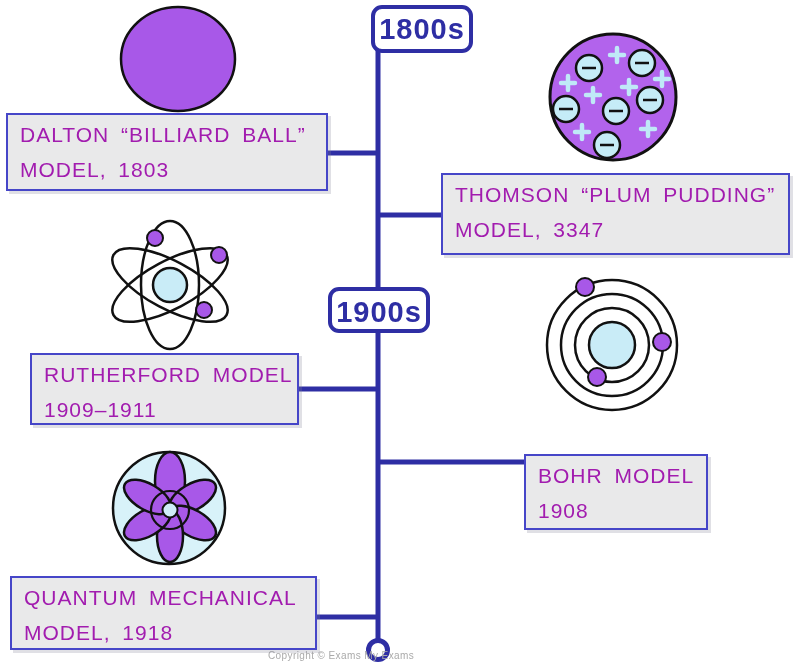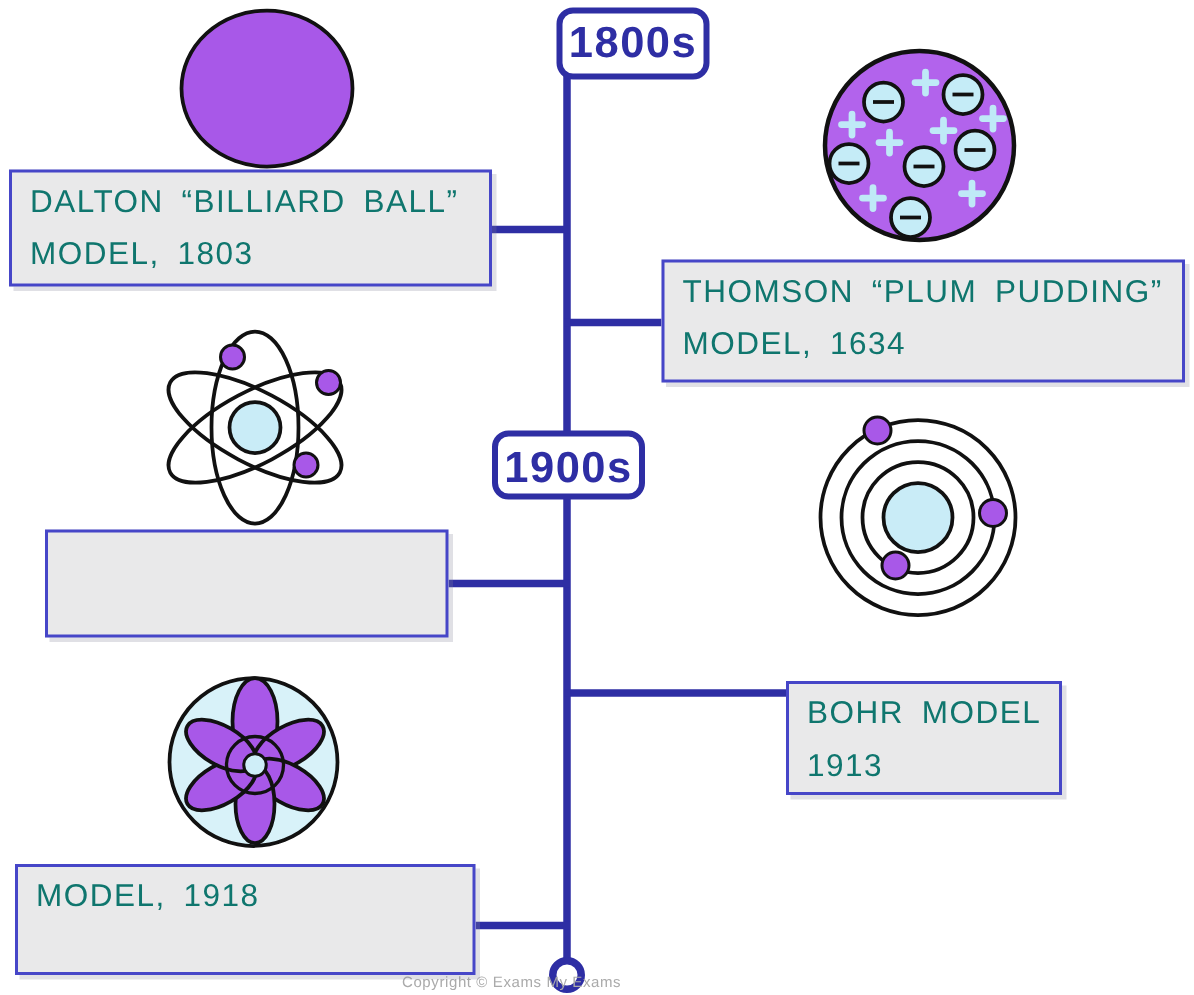--- a/index.html
+++ b/index.html
@@ -30,21 +30,21 @@
     align-items: center;
     justify-content: center;
     z-index: 3;
   }
   .label-box {
     position: absolute;
     box-sizing: border-box;
     background: #e9e9ea;
     border: 2px solid #4646c8;
     box-shadow: 3px 3px 0 rgba(130,130,150,0.25);
-    color: #0f766e;
+    color: #a21caf;
     padding: 2px 12px;
     z-index: 2;
   }
   .label-line {
     font-size: 21px;
     font-weight: 500;
     line-height: 35px;
     letter-spacing: 1px;
     word-spacing: 5px;
     white-space: nowrap;
@@ -149,30 +149,33 @@
     <span>1900s</span>
   </div>
 
   <div class="label-box" style="left:6px; top:113px; width:322px; height:78px;">
     <div class="label-line">DALTON “BILLIARD BALL”</div>
     <div class="label-line">MODEL, 1803</div>
   </div>
 
   <div class="label-box" style="left:441px; top:173px; width:349px; height:82px;">
     <div class="label-line">THOMSON “PLUM PUDDING”</div>
-    <div class="label-line">MODEL, 1634</div>
+    <div class="label-line">MODEL, 3347</div>
   </div>
 
   <div class="label-box" style="left:30px; top:353px; width:269px; height:72px;">
+    <div class="label-line">RUTHERFORD MODEL</div>
+    <div class="label-line">1909–1911</div>
   </div>
 
   <div class="label-box" style="left:524px; top:422px; width:184px; height:76px;margin-top:32px;">
     <div class="label-line">BOHR MODEL</div>
-    <div class="label-line">1913</div>
+    <div class="label-line">1908</div>
   </div>
 
   <div class="label-box" style="left:10px; top:576px; width:307px; height:74px;">
+    <div class="label-line">QUANTUM MECHANICAL</div>
     <div class="label-line">MODEL, 1918</div>
   </div>
 
   <div class="copyright">Copyright © Exams My Exams</div>
 
 </div>
 
 </body></html>

